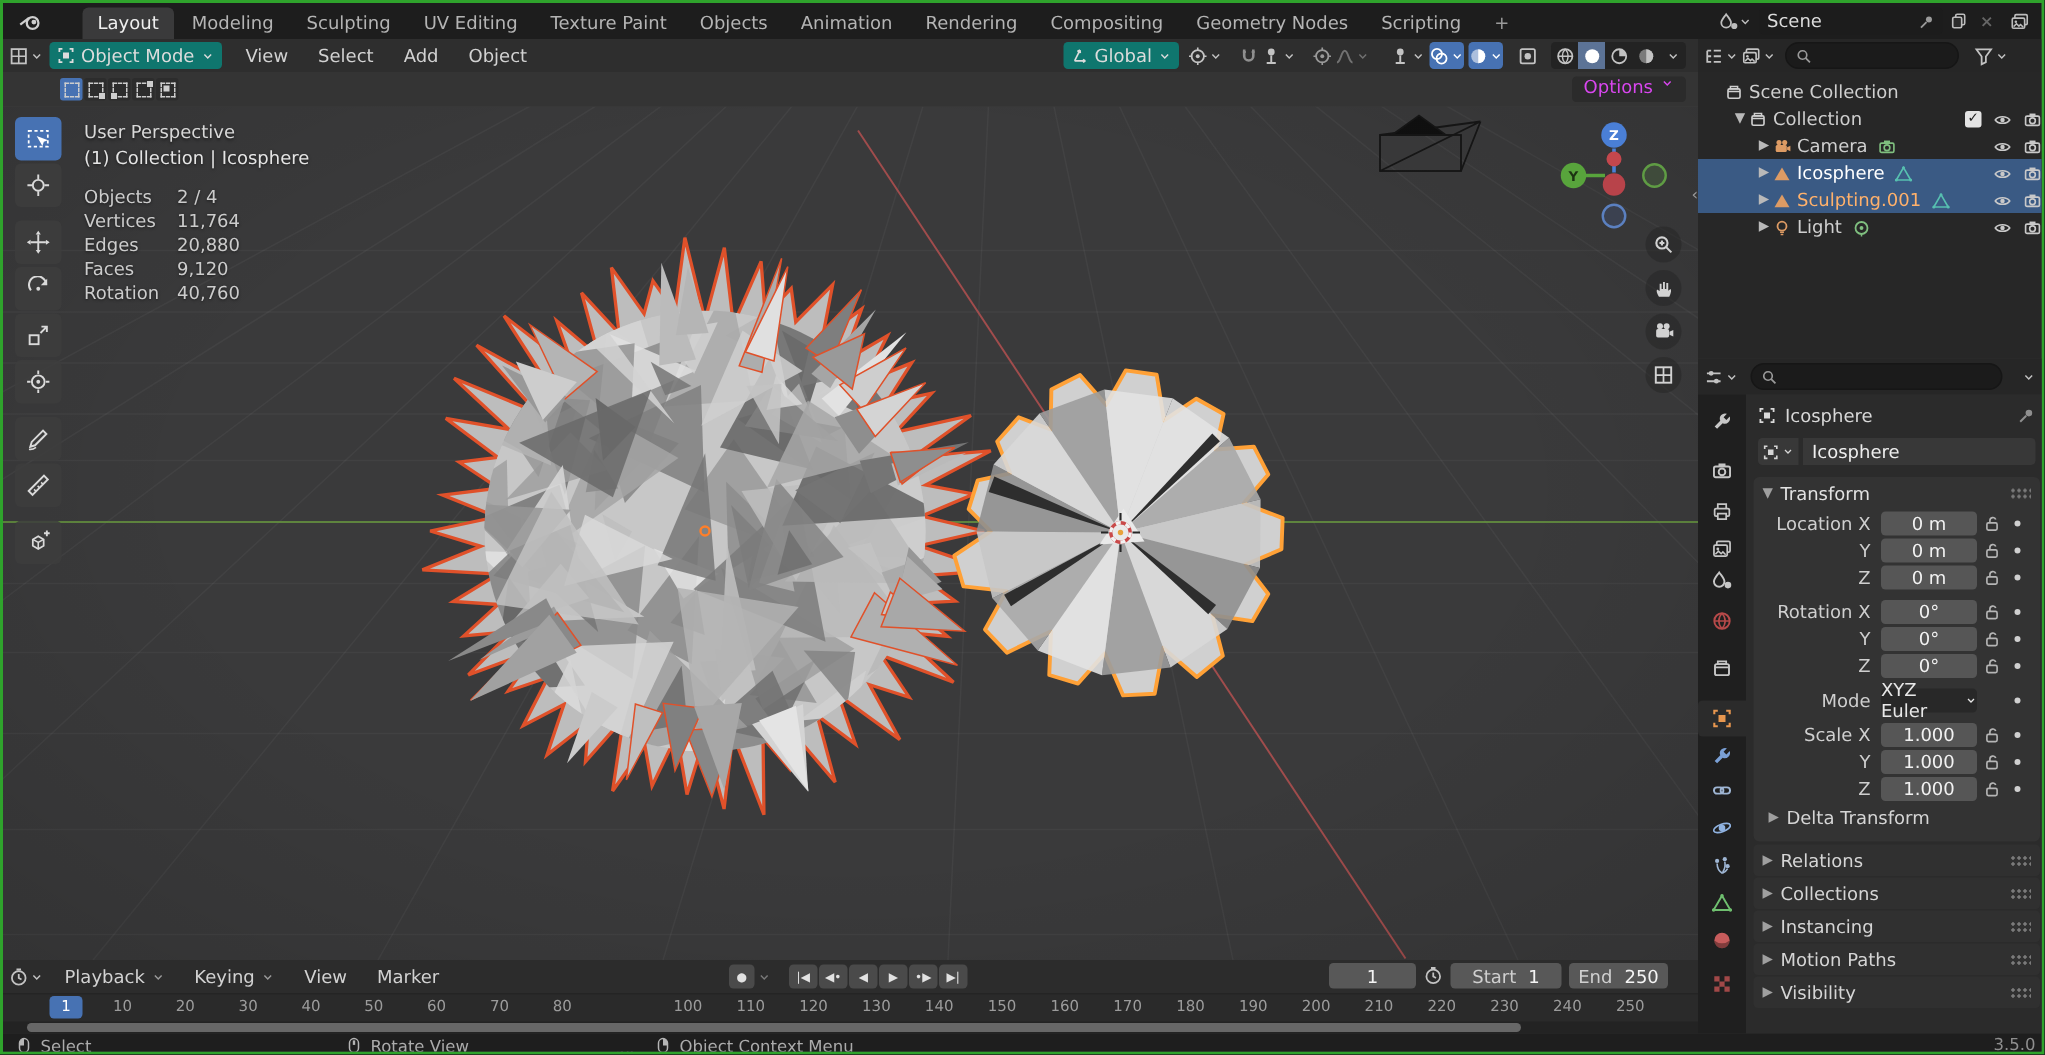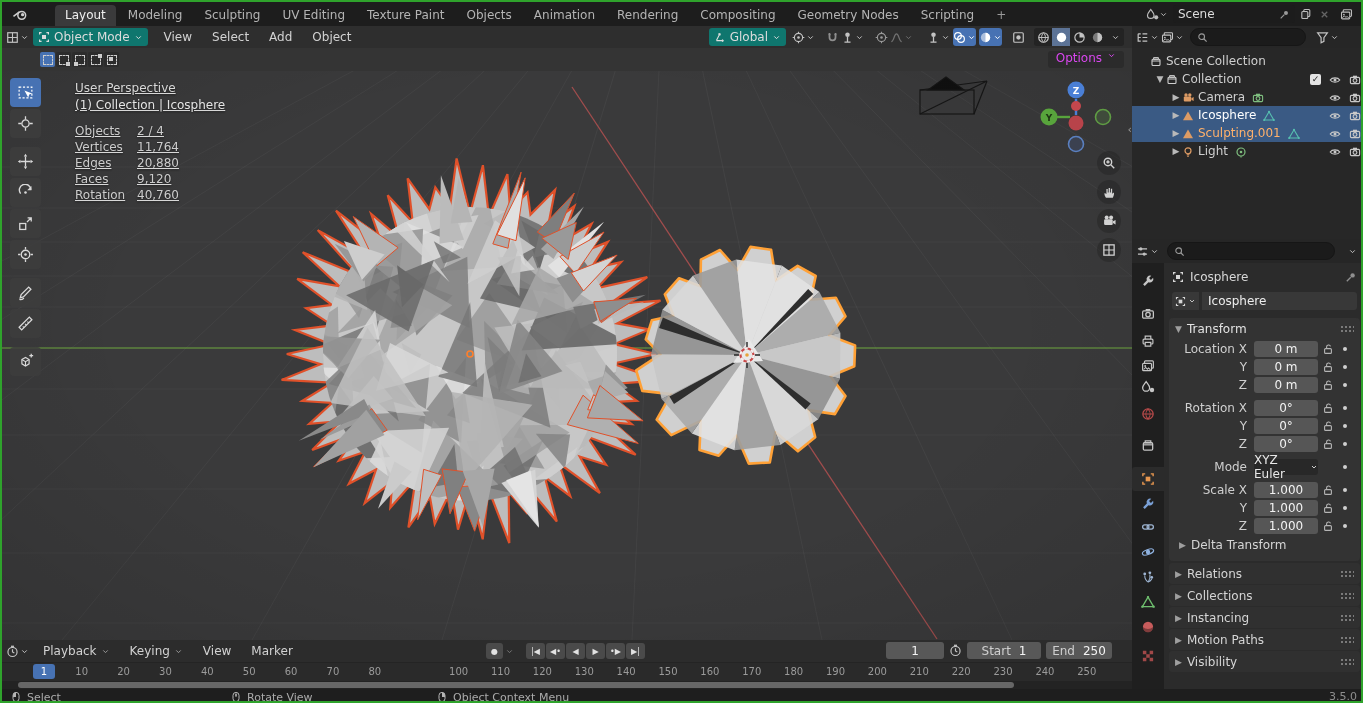--- a/index.html
+++ b/index.html
@@ -40,21 +40,21 @@
   #toolsettings{left:0;top:46px;width:1130px;height:23px;background:#343434;display:flex;align-items:center;padding:0 8px;box-sizing:border-box;}
   .selmode{width:15px;height:15px;border-radius:2px;margin-right:1px;background:#2c2c2c;display:flex;align-items:center;justify-content:center;}
   .selmode.on{background:#4772b3;}
   .selmode i{display:block;width:8px;height:8px;border:1px dashed #cdcdcd;position:relative;}
   .selmode i b{position:absolute;width:4px;height:4px;background:#cdcdcd;right:-2px;bottom:-2px;}
   #options-pill{background:#2b2b2b;border-radius:3px;height:17px;display:flex;align-items:flex-start;gap:5px;padding:0 8px;color:#d946ef;}
 
   
   #viewport{left:0;top:69px;width:1130px;height:569px;background:#3a3a3b;overflow:hidden;}
   #viewport .vignette{position:absolute;inset:0;background:radial-gradient(ellipse at 50% 45%,rgba(0,0,0,0) 55%,rgba(0,0,0,.12) 100%);pointer-events:none;}
-  #overlay-text{position:absolute;left:73px;top:9px;color:#d8d8d8;font-size:12px;line-height:17px;text-shadow:0 1px 2px rgba(0,0,0,.5);text-decoration:underline;}
+  #overlay-text{position:absolute;left:54px;top:9px;color:#d8d8d8;font-size:12px;line-height:17px;text-shadow:0 1px 2px rgba(0,0,0,.5);}
   #overlay-text .ctx{color:#e5e5e5;}
   #stats{margin-top:9px;color:#cccccc;}
   #stats .srow{display:flex;line-height:16px;}
   #stats .sl{width:62px;}
   #toolbar{position:absolute;left:8px;top:7px;width:32px;display:flex;flex-direction:column;}
   .tool{width:31px;height:29px;margin-bottom:2px;border-radius:4px;background:#3d3d3dd9;display:flex;align-items:center;justify-content:center;color:#d9d9d9;}
   .tool.on{background:#4772b3;color:#fff;}
   .tool.gap{margin-top:7px;}
   #navbtns{position:absolute;right:11px;top:80px;display:flex;flex-direction:column;gap:5px;align-items:center;}
   .navbtn{width:24px;height:24px;border-radius:50%;background:rgba(38,38,38,.55);display:flex;align-items:center;justify-content:center;color:#d2d2d2;}

